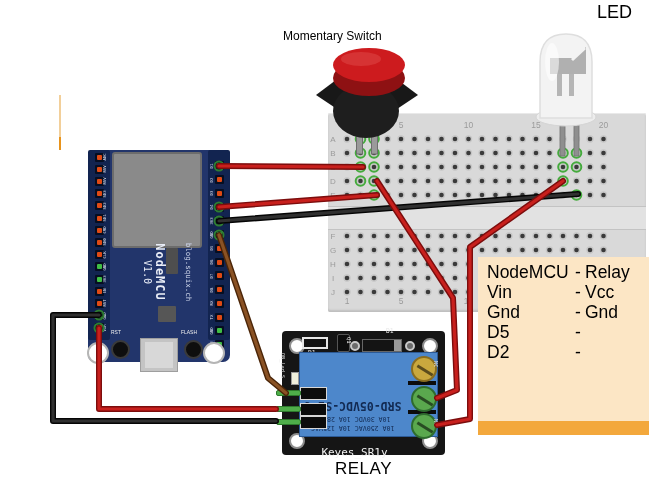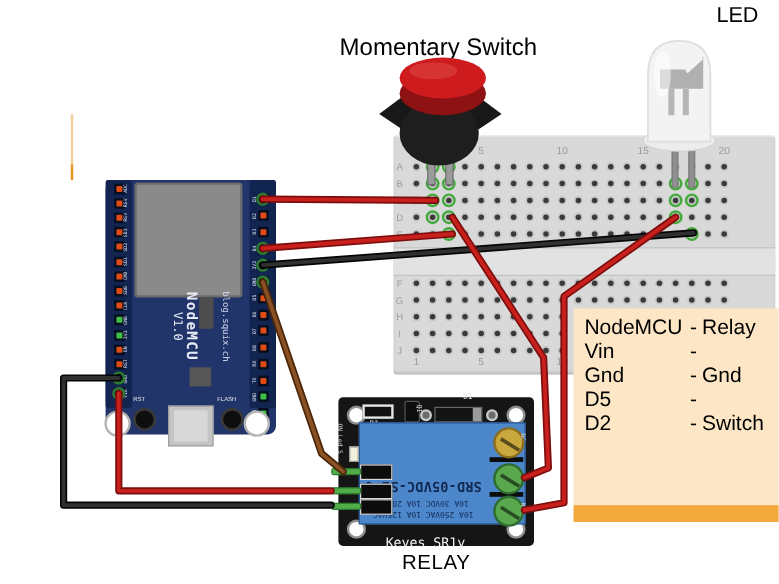--- a/index.html
+++ b/index.html
@@ -64,21 +64,21 @@
   #callout-line-bottom{position:absolute;left:59px;top:137px;width:2px;height:13px;background:#e8931c;}
 </style>
 </head>
 <body>
 
 <div id="stage">
 
   <div id="callout-line-top"></div>
   <div id="callout-line-bottom"></div>
 
-  <div class="lbl" style="left:283px;top:29px;font-size:20px;">Momentary Switch</div>
+  <div class="lbl" style="left:283px;top:29px;font-size:12px;">Momentary Switch</div>
   <div class="lbl" style="left:597px;top:2px;font-size:18px;">LED</div>
   <div class="lbl" style="left:335px;top:459px;font-size:17px;letter-spacing:0.5px;">RELAY</div>
 
   <div id="breadboard"></div>
   <div id="bb-channel"></div>
   <svg id="bb-svg" class="layer" style="z-index:2">
       <circle cx="347" cy="139" r="3.7" fill="#c6c6c6"></circle>
       <circle cx="347" cy="139" r="2.3" fill="#3a3a3a"></circle>
       <circle cx="360.5" cy="139" r="3.7" fill="#c6c6c6"></circle>
       <circle cx="360.5" cy="139" r="2.3" fill="#3a3a3a"></circle>
@@ -728,37 +728,37 @@
     <div class="bg" style="background: rgb(252, 230, 197);"></div>
     <div id="table-rows">
         <div class="trow">
           <span>NodeMCU</span>
           <span class="dash">-</span>
           <span>Relay</span>
         </div>
         <div class="trow">
           <span>Vin</span>
           <span class="dash">-</span>
+          <span>Vcc</span>
         </div>
         <div class="trow">
           <span>Gnd</span>
           <span class="dash">-</span>
           <span>Gnd</span>
         </div>
         <div class="trow">
           <span>D5</span>
           <span class="dash">-</span>
         </div>
         <div class="trow">
           <span></span>
           <span class="dash"></span>
           <span></span>
         </div>
         <div class="trow">
           <span>D2</span>
           <span class="dash">-</span>
-          <span>Switch</span>
         </div>
       </div>
     <div class="bar" style="background: rgb(243, 168, 60);"></div>
   </div>
 
 </div>
 
 </body></html>

